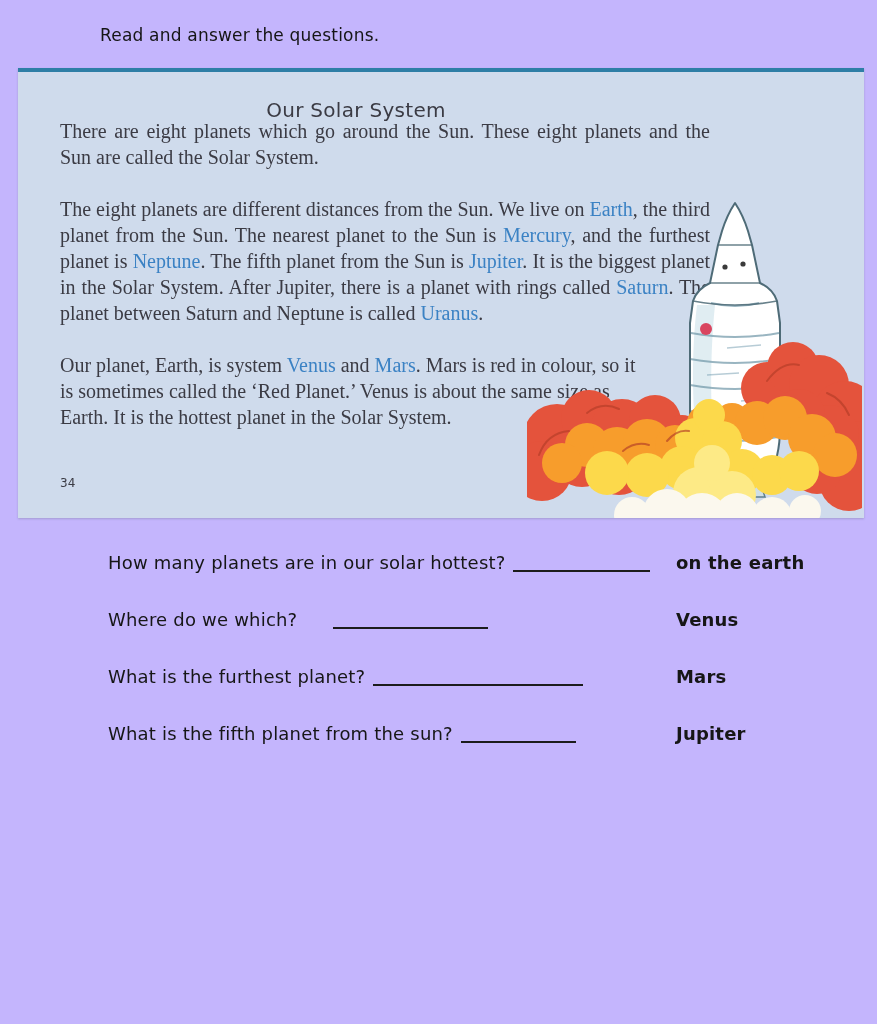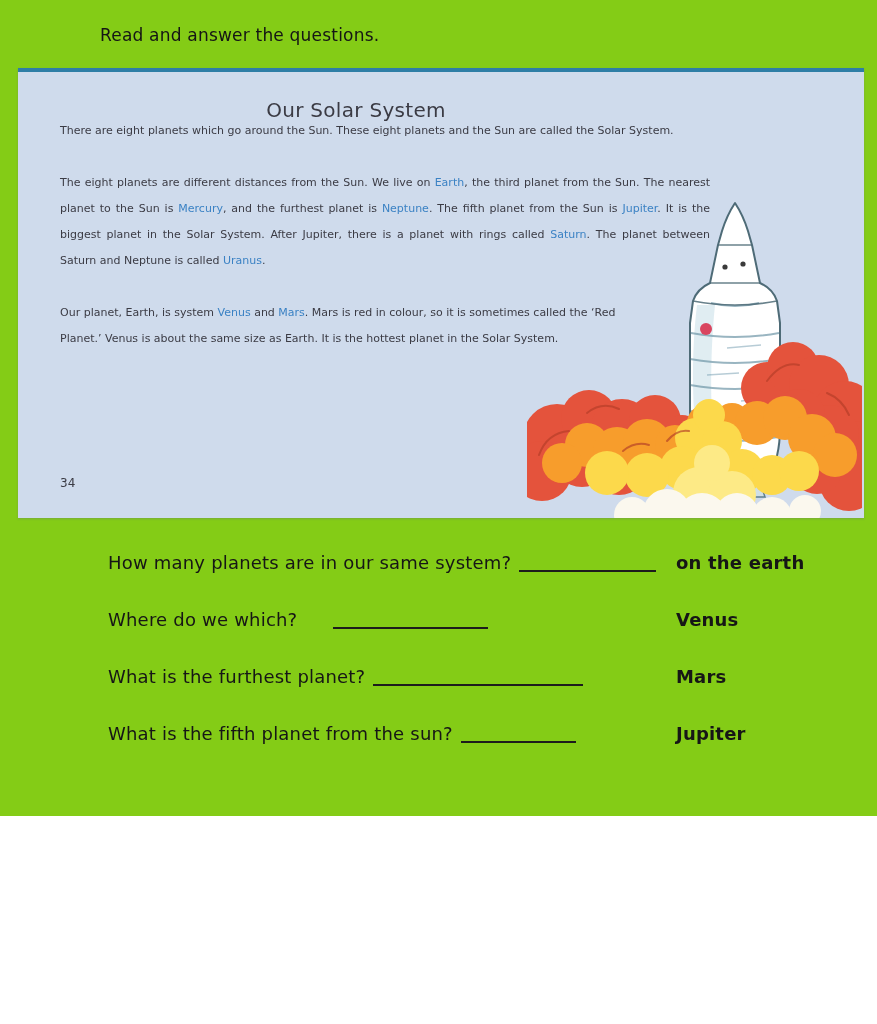--- a/index.html
+++ b/index.html
@@ -14,22 +14,22 @@
     --flame-yellow:#fcd94b;
     --flame-bright:#fdea86;
     --smoke-white:#fbf8ee;
     --rocket-outline:#4e6b77;
     --rocket-dot-red:#d9455f;
   }
   *{box-sizing:border-box;}
   html,body{margin:0;padding:0;background:#ffffff;}
   .page{
     position:relative;
-    width:877px;height:816px;
-    background:#84cc16;
+    width:877px;height:1024px;
+    background:#c4b5fd;
     overflow:hidden;
     font-family:"DejaVu Sans","Liberation Sans",sans-serif;
   }
   .instruction{
     position:absolute;left:100px;top:25px;
     font-size:17px;color:#151515;letter-spacing:.2px;
   }
   .panel{
     position:absolute;left:18px;top:68px;
     width:846px;height:450px;
@@ -39,23 +39,24 @@
   }
   .title{
     position:absolute;left:42px;top:10px;width:560px;
     margin:16px;text-align:center;
     font-size:20px;font-weight:400;color:var(--passage-text);
     letter-spacing:.3px;
   }
   .paras{position:absolute;left:42px;top:46px;width:650px;}
   .para{
     margin:0 0 26px 0;
-    font-size:11px;line-height:26px;
+    font-size:20px;line-height:26px;
     text-align:justify;
     color:var(--passage-text);
+    font-family:Liberation Serif, serif;
   }
   .para:nth-child(3){width:592px;text-align:left;}
   .hl{color:var(--highlight-blue);}
   .pagenum{
     position:absolute;left:42px;bottom:28px;
     font-size:12px;color:var(--passage-text);
   }
   .rocket{
     position:absolute;right:2px;bottom:0;
     width:335px;height:335px;
@@ -187,19 +188,19 @@
         <path class="flame-accent" d="M60,230 Q75,218 92,226"></path>
         <path class="flame-accent" d="M240,198 Q255,178 272,182"></path>
         <path class="flame-accent" d="M300,210 Q315,216 322,232"></path>
         <path class="flame-accent" d="M140,258 Q150,246 162,248"></path>
         <path class="flame-accent" d="M96,268 Q108,258 122,262"></path>
       </g>
     </svg>
   </section>
 
   <section class="questions">
-      <div class="qrow"><span class="qtext">How many planets are in our same system?</span><span class="blank" style="width: 137px; margin-left: 8px;"></span><span class="answer">on the earth</span></div>
+      <div class="qrow"><span class="qtext">How many planets are in our solar hottest?</span><span class="blank" style="width: 137px; margin-left: 8px;"></span><span class="answer">on the earth</span></div>
       <div class="qrow"><span class="qtext">Where do we which?</span><span class="blank" style="width: 155px; margin-left: 36px;"></span><span class="answer">Venus</span></div>
       <div class="qrow"><span class="qtext">What is the furthest planet?</span><span class="blank" style="width: 210px; margin-left: 8px;"></span><span class="answer">Mars</span></div>
       <div class="qrow"><span class="qtext">What is the fifth planet from the sun?</span><span class="blank" style="width: 115px; margin-left: 8px;"></span><span class="answer">Jupiter</span></div>
     </section>
 
 </div>
 
 </body></html>

